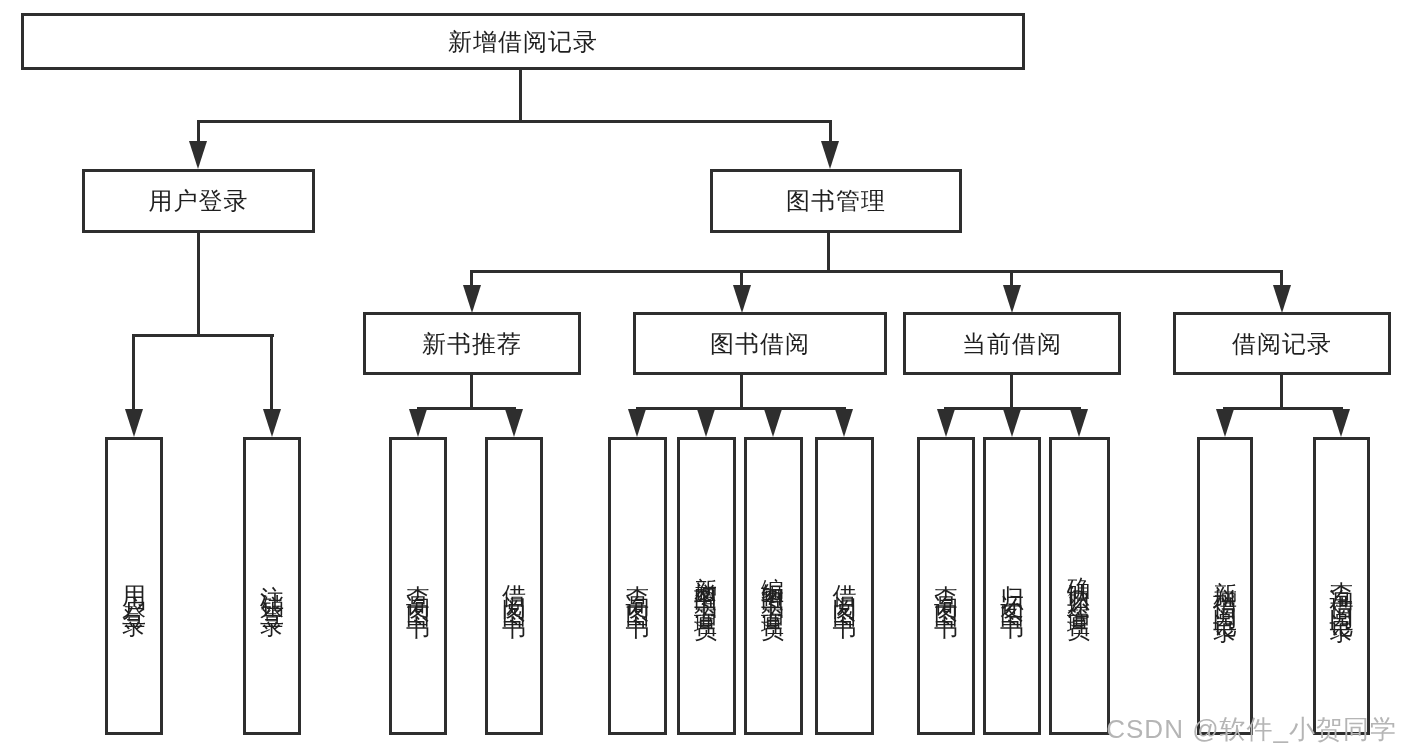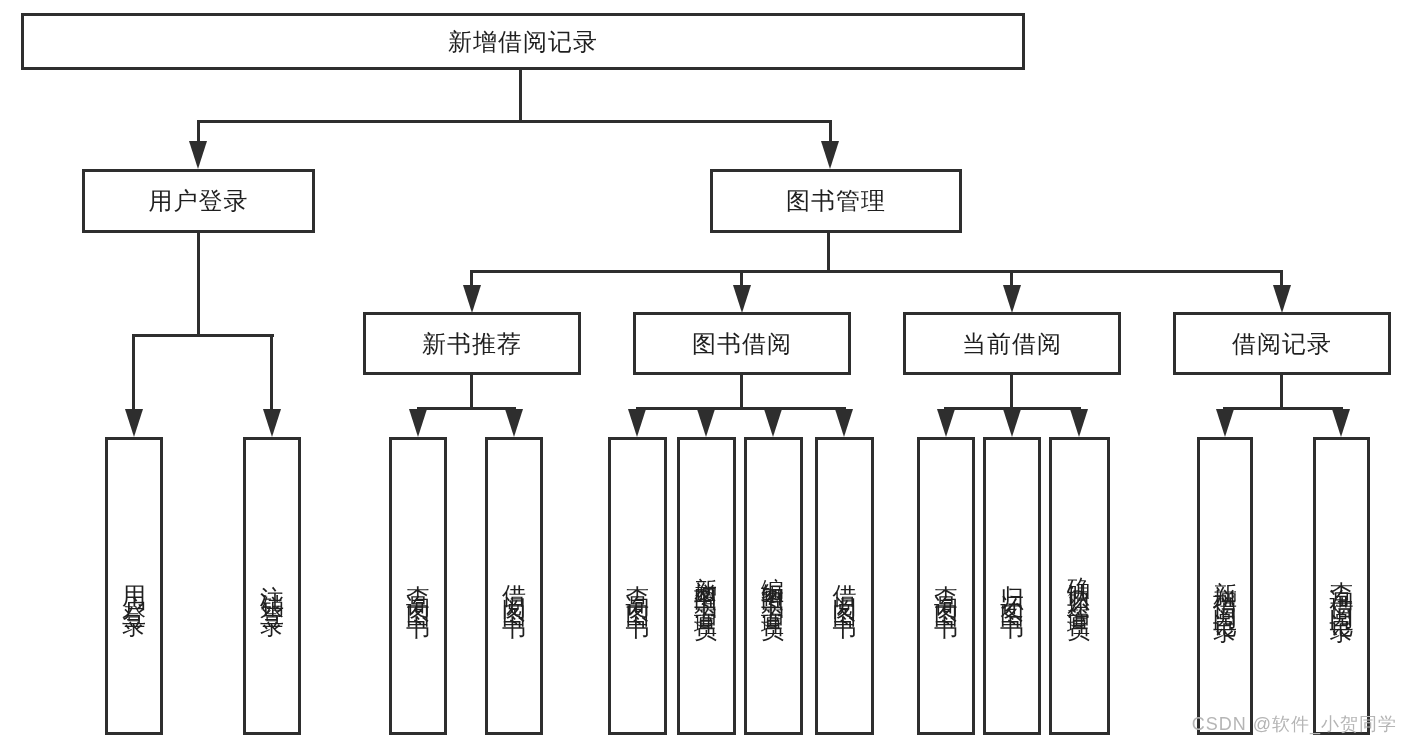--- a/index.html
+++ b/index.html
@@ -40,21 +40,21 @@
   .hl{height:3px;}
   .ar{
     position:absolute;width:0;height:0;
     border-left:9px solid transparent;
     border-right:9px solid transparent;
     border-top:28px solid var(--line);
   }
   .wm{
     position:absolute;
     top:712px;right:8px;
-    font-size:18px;
+    font-size:26px;
     color:var(--wm);
     letter-spacing:1px;
     z-index:5;
     text-align:right;
   }
 </style>
 </head>
 <body>
 
 <div id="canvas">
@@ -91,21 +91,21 @@
   <div class="vl" style="left:1010px;top:270px;height:18px;"></div>
   <div class="vl" style="left:1280px;top:270px;height:18px;"></div>
   <div class="ar" style="left:463px;top:285px;"></div>
   <div class="ar" style="left:733px;top:285px;"></div>
   <div class="ar" style="left:1003px;top:285px;"></div>
   <div class="ar" style="left:1273px;top:285px;"></div>
 
   <div class="box" style="left:363px;top:312px;width:218px;height:63px;">
     <span>新书推荐</span>
   </div>
-  <div class="box" style="left:633px;top:312px;width:218px;height:63px;">
+  <div class="box" style="left:633px;top:312px;width:254px;height:63px;">
     <span>图书借阅</span>
   </div>
   <div class="box" style="left:903px;top:312px;width:218px;height:63px;">
     <span>当前借阅</span>
   </div>
   <div class="box" style="left:1173px;top:312px;width:218px;height:63px;">
     <span>借阅记录</span>
   </div>
 
   <div class="vl" style="left:470px;top:375px;height:35px;"></div>

